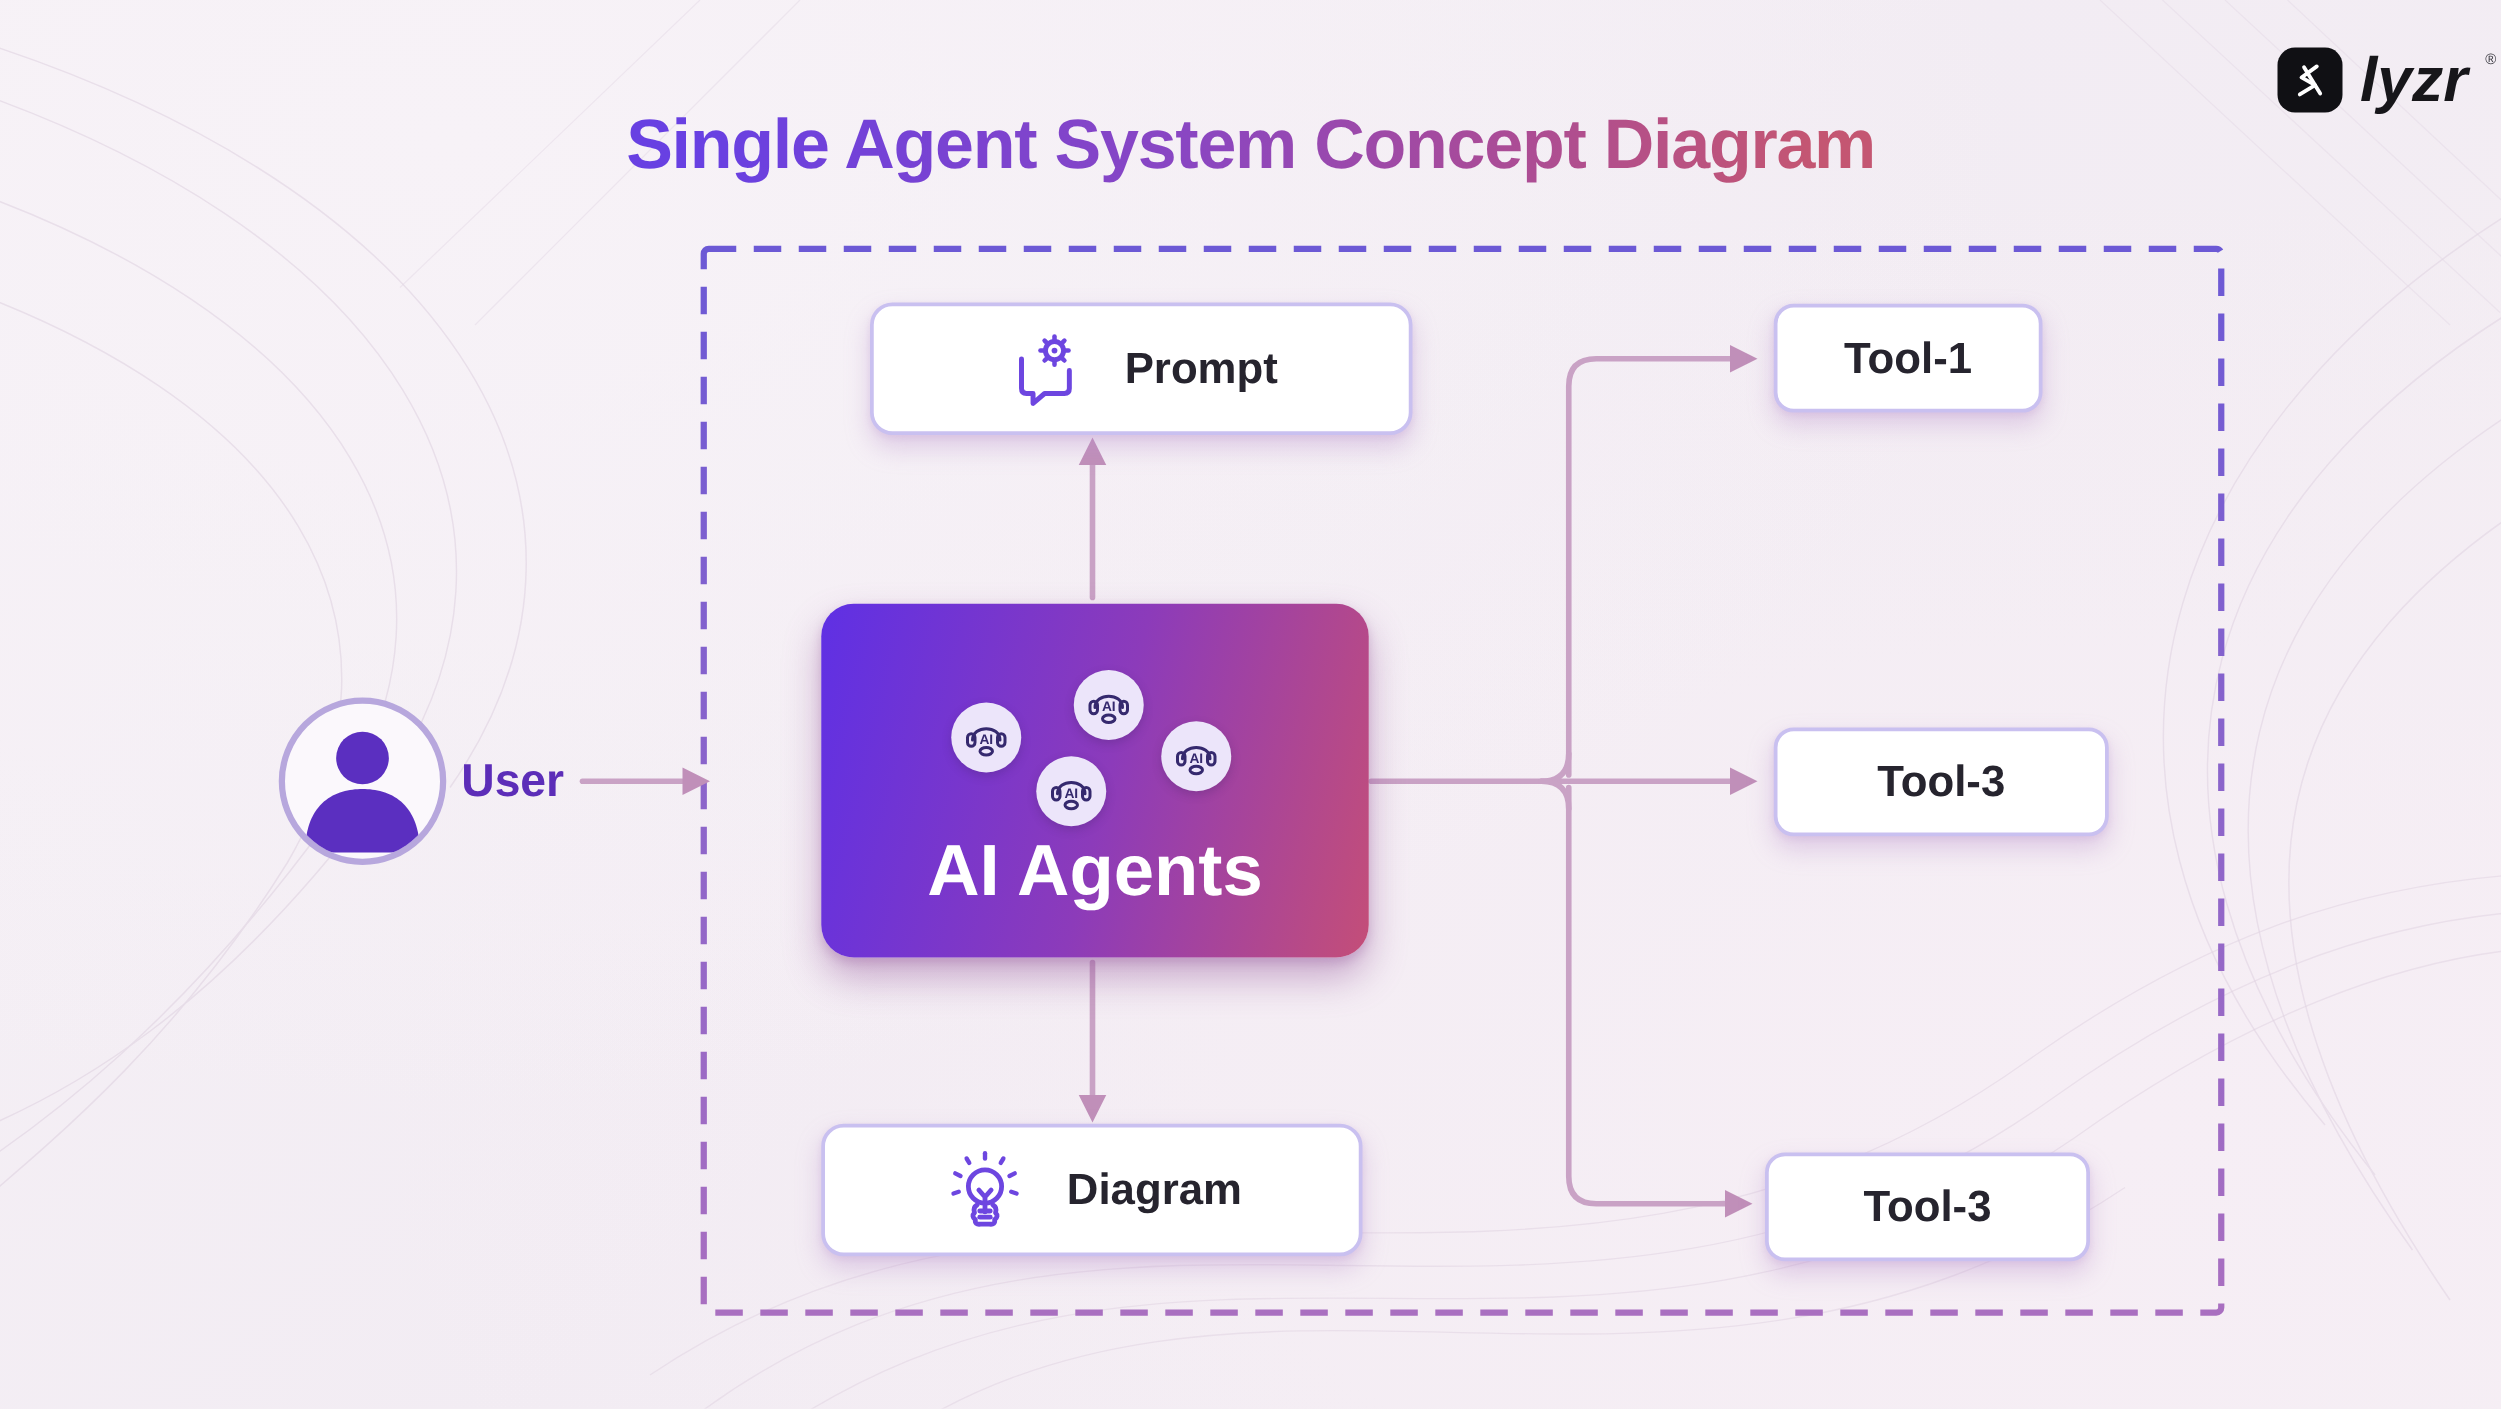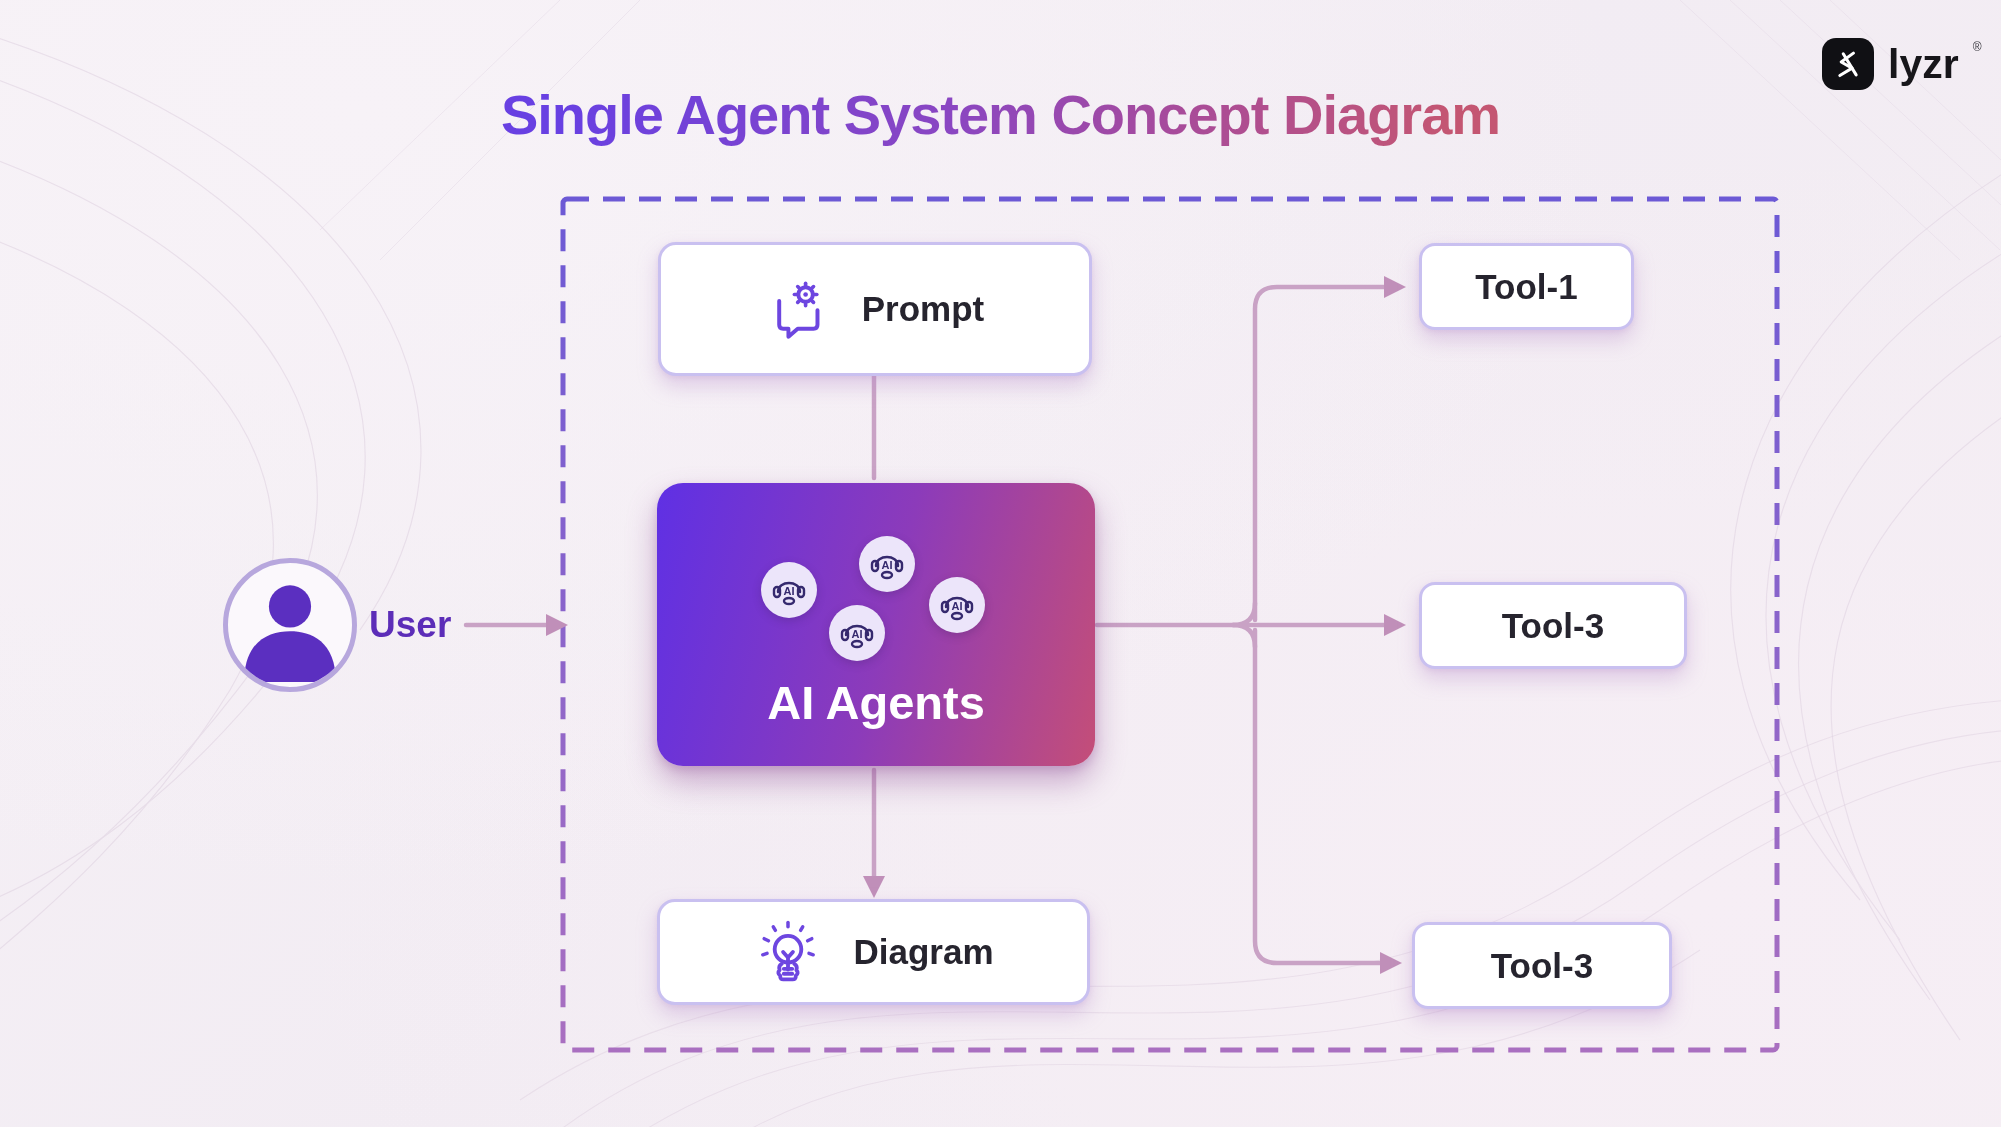--- a/index.html
+++ b/index.html
@@ -17,36 +17,36 @@
   
   .title { position:absolute; top:82px; left:50%; transform:translateX(-50%);
     font-size:56px; font-weight:700; letter-spacing:-1px; white-space:nowrap;
     background:linear-gradient(90deg,#6840e2 6%, #8a46c2 45%, #a84b9a 68%, #c45672 95%);
     -webkit-background-clip:text; background-clip:text; color:transparent; }
 
   
   .logo { position:absolute; top:38px; left:1822px; display:flex; align-items:flex-start; gap:14px; }
   .logo-mark { width:52px; height:52px; background:#101014; border-radius:14px;
     display:flex; align-items:center; justify-content:center; }
-  .logo-word { font-size:41px; font-weight:700; color:#17161a; letter-spacing:0px; line-height:52px; }
+  .logo-word { font-size:50px; font-weight:700; color:#17161a; letter-spacing:0px; line-height:52px;font-style:italic; }
   .logo-reg { font-size:12px; color:#3a3940; margin-top:2px; }
 
   
   .node { position:absolute; background:#ffffff; border:3px solid #c9c0f0; border-radius:18px;
     box-shadow:0 10px 20px rgba(184,141,203,0.38), 0 2px 5px rgba(184,141,203,0.18);
     display:flex; align-items:center; justify-content:center; gap:30px;
     font-size:35px; font-weight:600; color:#26242e; }
   .tool { border-radius:16px; }
 
   
   .agents { position:absolute; left:657px; top:483px; width:438px; height:283px; border-radius:26px;
     background:linear-gradient(104deg,#5f30e4 0%, #8c3bba 52%, #c44e78 100%);
     box-shadow:0 16px 30px rgba(148,86,156,0.45), 0 4px 8px rgba(148,86,156,0.25); }
   .agents-label { position:absolute; left:0; bottom:36px; width:100%; text-align:center;
-    color:#ffffff; font-size:47px; font-weight:700; letter-spacing:0px; }
+    color:#ffffff; font-size:58px; font-weight:700; letter-spacing:0px; }
   .badge { position:absolute; width:56px; height:56px; border-radius:50%;
     background:#ece5fa; display:flex; align-items:center; justify-content:center;
     box-shadow:0 3px 8px rgba(60,30,90,0.25); }
 
   
   .avatar { position:absolute; left:223px; top:558px; width:134px; height:134px;
     border-radius:50%; border:5px solid #b7a7dd; background:#fbf8fc; overflow:hidden; }
   .user-label { position:absolute; left:369px; top:604px; font-size:37px; font-weight:700; color:#5c2db8; }
 </style>
 </head>
@@ -127,21 +127,21 @@
   </div>
 
   <div class="avatar">
     <svg width="124" height="124" viewBox="0 0 100 100">
       <circle cx="50" cy="35" r="17" fill="#5b2fc0"></circle>
       <path d="M 13 96 C 13 63 33 55 50 55 C 67 55 87 63 87 96 Z" fill="#5b2fc0"></path>
     </svg>
   </div>
   <div class="user-label">User</div>
 
-  <div class="node" style="left:658px; top:242px; width:434px; height:134px;">
+  <div class="node" style="left:696px; top:242px; width:434px; height:106px;">
     <svg width="66" height="66" viewBox="0 0 100 100" fill="none" stroke="#6d46e0" stroke-width="6" stroke-linecap="round" stroke-linejoin="round">
       <path d="M 20 38 L 20 74 Q 20 80 26 80 L 34 80 L 34 92 L 48 80 L 72 80 Q 78 80 78 74 L 78 52"></path>
       <circle cx="60" cy="28" r="11"></circle>
       <circle cx="60" cy="28" r="3.5" fill="#6d46e0" stroke="none"></circle>
       <g stroke-width="5.5">
         <line x1="60" y1="11" x2="60" y2="15"></line>
         <line x1="60" y1="41" x2="60" y2="45"></line>
         <line x1="43" y1="28" x2="47" y2="28"></line>
         <line x1="73" y1="28" x2="77" y2="28"></line>
         <line x1="48" y1="16" x2="51" y2="19"></line>

